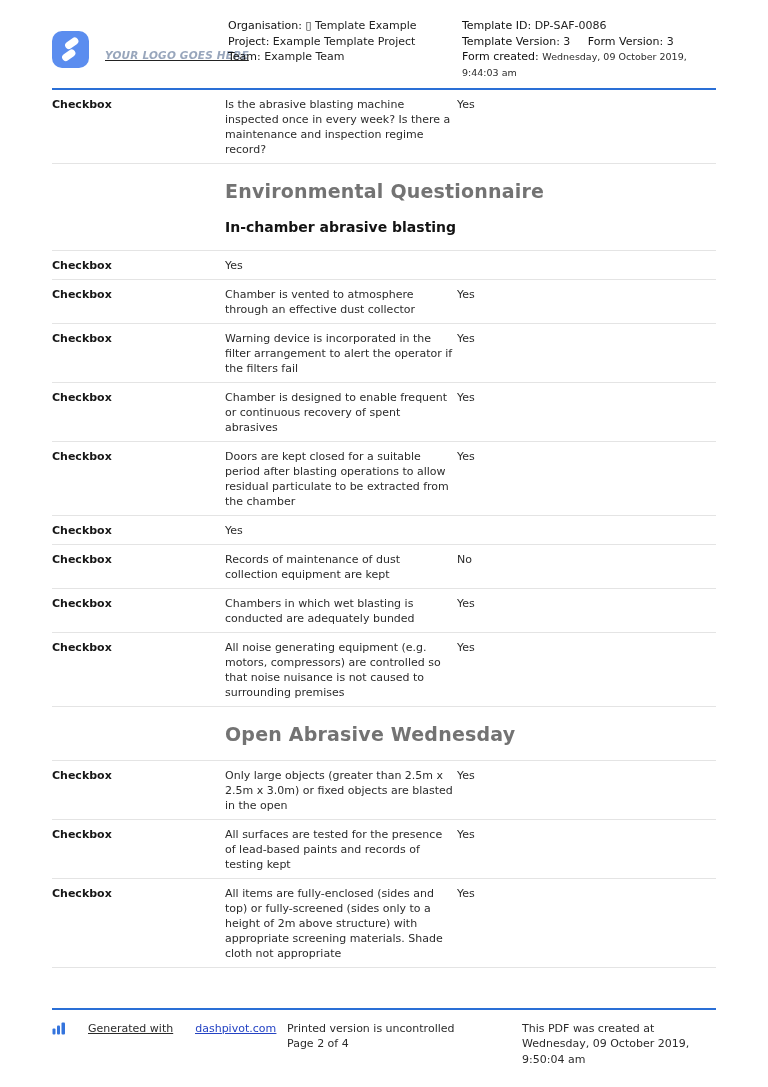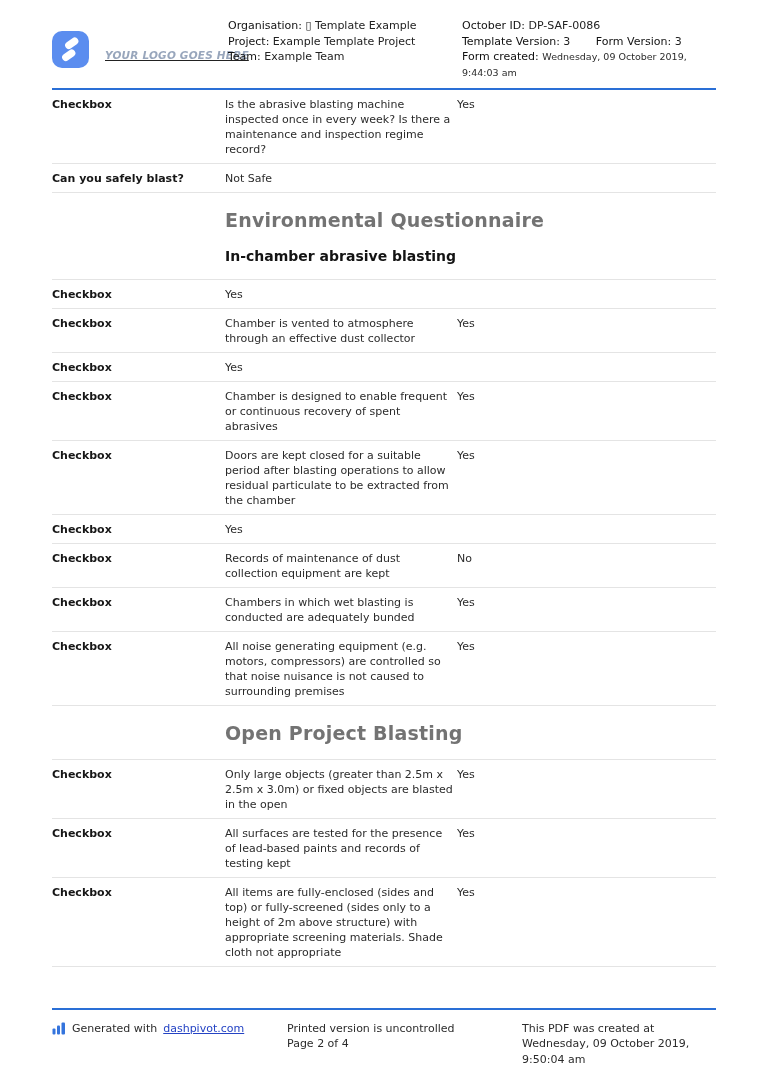--- a/index.html
+++ b/index.html
@@ -20,21 +20,21 @@
     display:grid;grid-template-columns:176px 234px 1fr;
     padding-top:18px;padding-bottom:8px;
     border-bottom:2px solid var(--accent,#2a6fd6);
   }
   .logo-wrap{display:flex;align-items:center;gap:16px;padding-top:1px;text-decoration:underline;}
   .logo-badge{width:37px;height:37px;border-radius:10px;background:var(--logo-blue,#5b8def);flex:0 0 auto;display:flex;align-items:center;justify-content:center;}
   .logo-text{font-size:10.5px;font-weight:bold;font-style:italic;color:var(--logo-text,#98a6bc);letter-spacing:.2px;margin-top:11px;white-space:nowrap;}
   .info-line{font-size:11px;line-height:15.5px;}
   .info-line .b{font-weight:normal;color:#111;}
   .meta-col{padding-right:0;}
-  .gap-left{margin-left:22px;}
+  .gap-left{margin-left:14px;}
   .small-date{font-size:9.5px;color:#2b2b2b;}
   
   .form-body{padding-top:0;}
   .row{
     display:grid;grid-template-columns:173px 232px 1fr;
     border-bottom:1px solid var(--divider,#e4e4e4);
     padding:7px 0 6px;
     font-size:11px;line-height:15px;
   }
   .row.first{border-top:1px solid var(--divider,#e4e4e4);}
@@ -51,21 +51,21 @@
   }
   .section-heading + .sub-heading{margin-top:17px;}
   
   .footer-block{margin-top:auto;padding-bottom:20px;}
   .footer{
     border-top:2px solid var(--accent,#2a6fd6);
     padding-top:11px;
     display:grid;grid-template-columns:235px 235px 1fr;
     font-size:11px;line-height:15.5px;color:#2b2b2b;
   }
-  .footer-left{display:flex;align-items:center;gap:6px;align-self:start;white-space:nowrap;}
+  .footer-left{display:flex;align-items:center;gap:22px;align-self:start;white-space:nowrap;text-decoration:underline;}
   .footer-right{width:172px;}
   .link{color:var(--link,#2443c4);text-decoration:underline;cursor:pointer;}
 </style>
 </head>
 <body>
 
 <div class="page">
 
   <div class="header">
     <div class="logo-wrap">
@@ -90,21 +90,21 @@
         <span>Example Template Project</span>
       </div>
       <div class="info-line">
         <span class="b">Team:</span>
         <span>Example Team</span>
       </div>
     </div>
 
     <div class="meta-col">
       <div class="info-line">
-        <span class="b">October ID:</span>
+        <span class="b">Template ID:</span>
         <span>DP-SAF-0086</span>
       </div>
       <div class="info-line">
         <span class="b">Template Version:</span>
         <span>3</span>
         <span class="b gap-left">Form Version:</span>
         <span>3</span>
       </div>
       <div class="info-line">
         <span class="b">Form created:</span>
@@ -112,38 +112,34 @@
       </div>
     </div>
   </div>
 
   <div class="form-body" id="form-body">
       <div class="row">
         <div class="cell-label">Checkbox</div>
         <div class="cell-question">Is the abrasive blasting machine inspected once in every week? Is there a maintenance and inspection regime record?</div>
         <div class="cell-answer">Yes</div>
       </div>
-      <div class="row">
-        <div class="cell-label">Can you safely blast?</div>
-        <div class="cell-question">Not Safe</div>
-        <div class="cell-answer"></div>
-      </div>
       <div class="section-heading">Environmental Questionnaire</div>
       <div class="sub-heading">In-chamber abrasive blasting</div>
       <div class="row first">
         <div class="cell-label">Checkbox</div>
         <div class="cell-answer">Yes</div>
       </div>
       <div class="row">
         <div class="cell-label">Checkbox</div>
         <div class="cell-question">Chamber is vented to atmosphere through an effective dust collector</div>
         <div class="cell-answer">Yes</div>
       </div>
       <div class="row">
         <div class="cell-label">Checkbox</div>
+        <div class="cell-question">Warning device is incorporated in the filter arrangement to alert the operator if the filters fail</div>
         <div class="cell-answer">Yes</div>
       </div>
       <div class="row">
         <div class="cell-label">Checkbox</div>
         <div class="cell-question">Chamber is designed to enable frequent or continuous recovery of spent abrasives</div>
         <div class="cell-answer">Yes</div>
       </div>
       <div class="row">
         <div class="cell-label">Checkbox</div>
         <div class="cell-question">Doors are kept closed for a suitable period after blasting operations to allow residual particulate to be extracted from the chamber</div>
@@ -161,21 +157,21 @@
       <div class="row">
         <div class="cell-label">Checkbox</div>
         <div class="cell-question">Chambers in which wet blasting is conducted are adequately bunded</div>
         <div class="cell-answer">Yes</div>
       </div>
       <div class="row">
         <div class="cell-label">Checkbox</div>
         <div class="cell-question">All noise generating equipment (e.g. motors, compressors) are controlled so that noise nuisance is not caused to surrounding premises</div>
         <div class="cell-answer">Yes</div>
       </div>
-      <div class="section-heading">Open Project Blasting</div>
+      <div class="section-heading">Open Abrasive Wednesday</div>
       <div class="row first">
         <div class="cell-label">Checkbox</div>
         <div class="cell-question">Only large objects (greater than 2.5m x 2.5m x 3.0m) or fixed objects are blasted in the open</div>
         <div class="cell-answer">Yes</div>
       </div>
       <div class="row">
         <div class="cell-label">Checkbox</div>
         <div class="cell-question">All surfaces are tested for the presence of lead-based paints and records of testing kept</div>
         <div class="cell-answer">Yes</div>
       </div>

